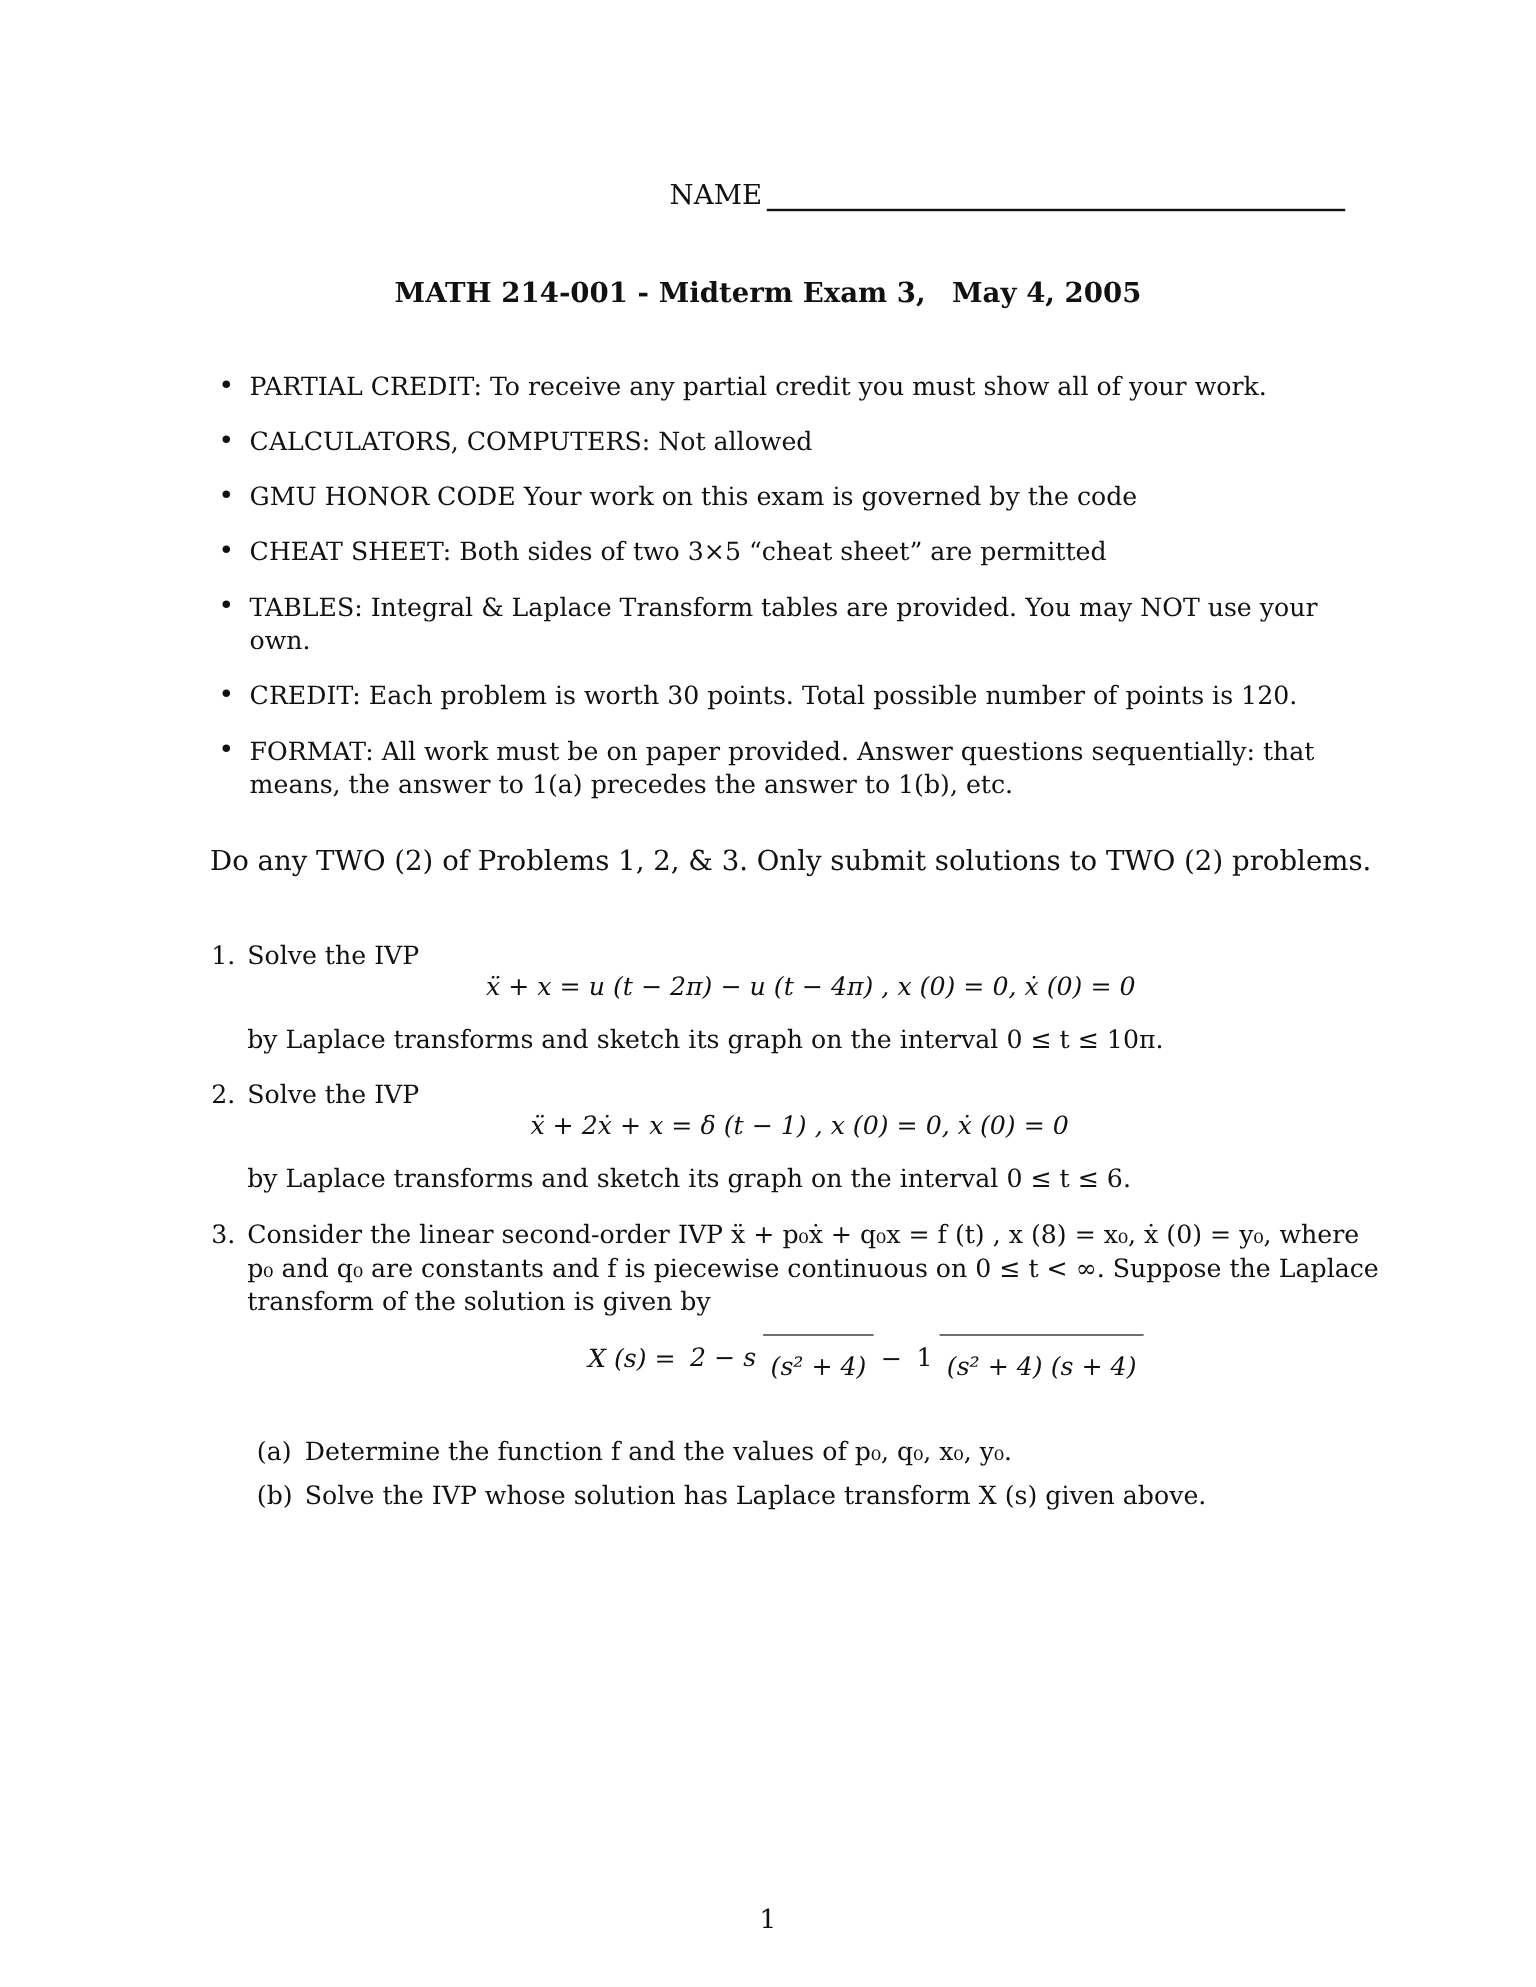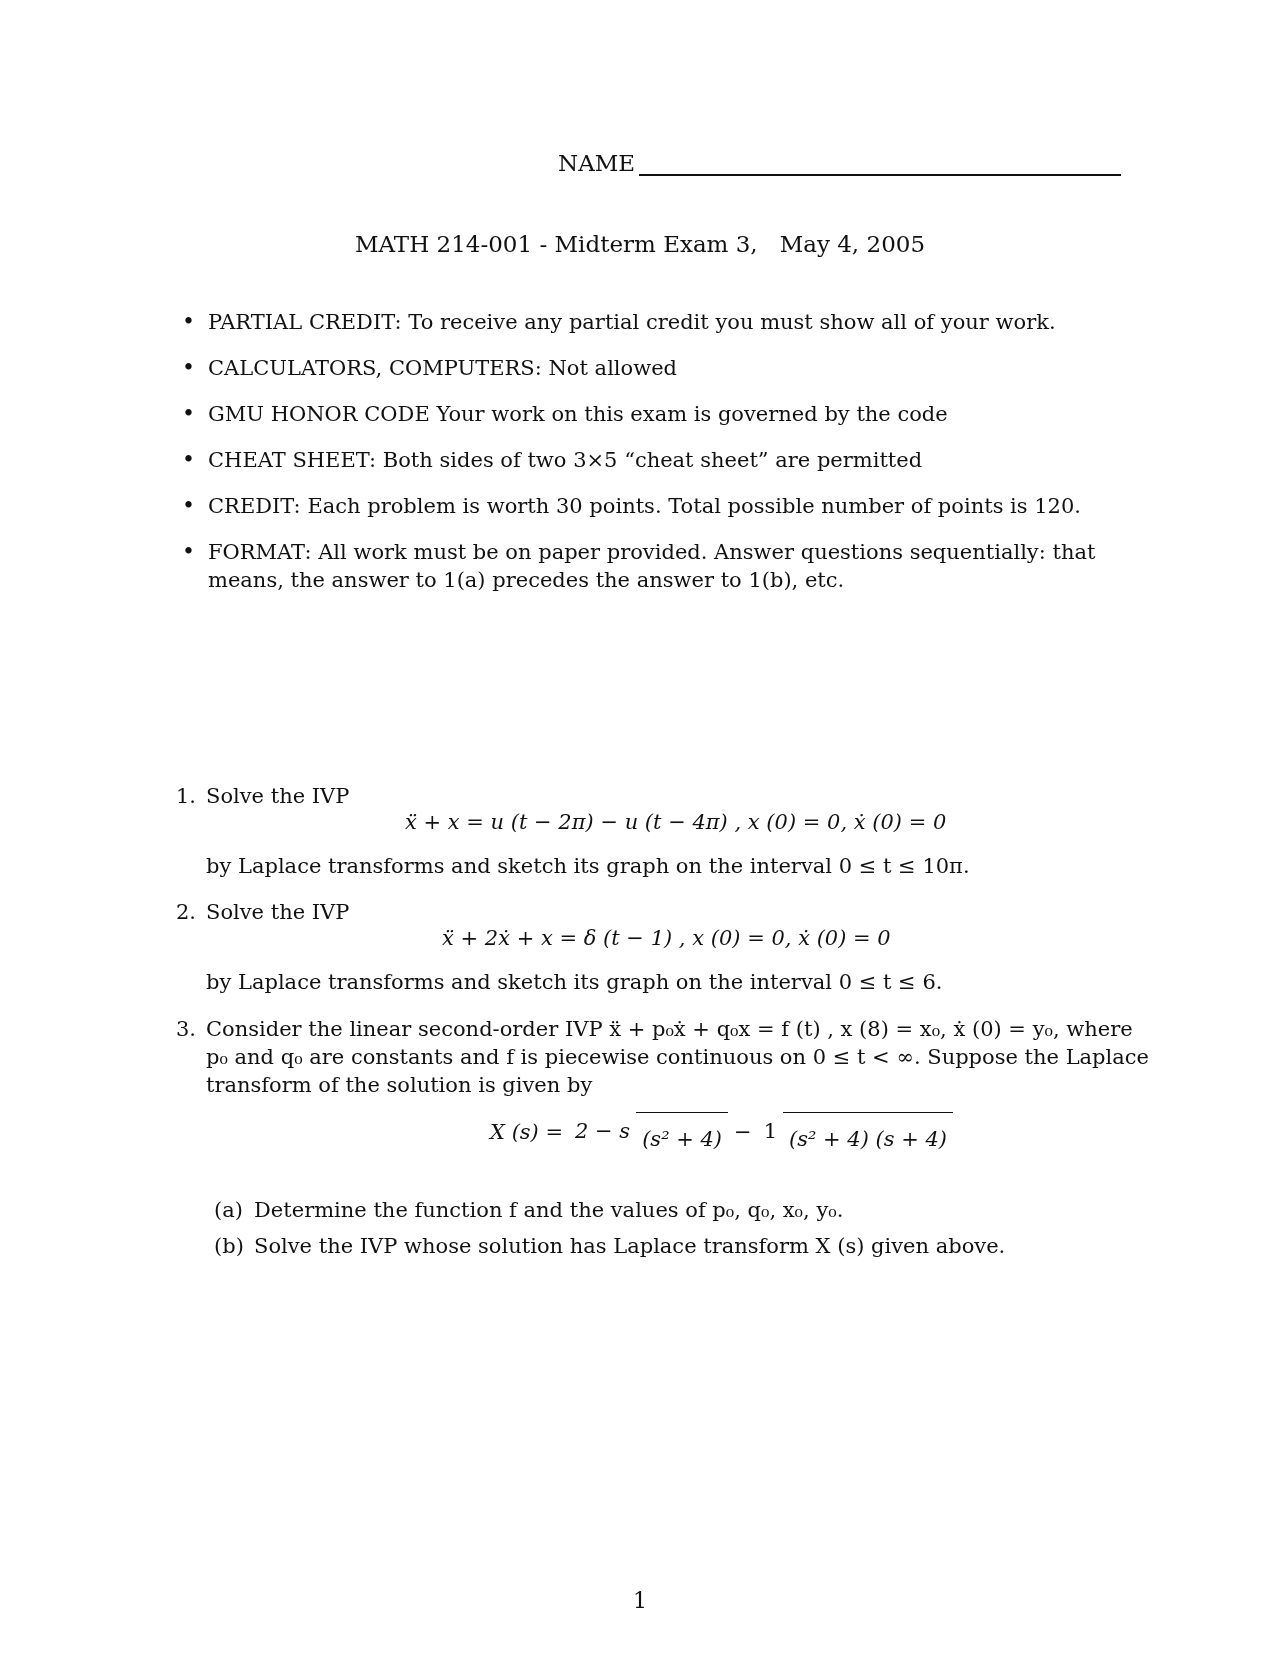--- a/index.html
+++ b/index.html
@@ -2,21 +2,21 @@
 <html><head>
 <meta charset="utf-8">
 <style>
   html, body { margin:0; padding:0; background:#ffffff; }
   body { width:1280px; height:1656px; position:relative; overflow:hidden;
          font-family:"DejaVu Serif","Liberation Serif",serif; color:#111; }
   .page { position:absolute; left:0; top:0; width:1280px; height:1656px; }
   .abs { position:absolute; white-space:nowrap; }
   .name-row { left:558px; top:150px; font-size:23px; display:flex; align-items:flex-end; }
   .name-line { display:inline-block; width:482px; border-bottom:2px solid #111; height:22px; margin-left:4px; }
-  .title { left:0; width:1280px; text-align:center; top:231px; font-size:23px; }
+  .title { left:0; width:1280px; text-align:center; top:231px; font-size:23px;font-weight:bold; }
   .title .gap { display:inline-block; width:22px; }
   .bullets { left:180px; top:308px; width:940px; }
   .bullet { position:relative; padding-left:28px; font-size:21px; line-height:28px; white-space:normal; }
   .bullet::before { content:"\2022"; position:absolute; left:2px; top:0; font-style:normal; font-size:22px; }
   .instr { left:175px; top:705px; font-size:23px; }
   .prob { font-size:21px; line-height:28px; }
   .num { position:absolute; left:176px; }
   .ptext { position:absolute; left:206px; }
   .eq { position:absolute; font-size:21px; font-style:italic; }
   .m { font-style:italic; }
@@ -37,24 +37,26 @@
 
   <div class="abs title">
     <span>MATH 214-001 - Midterm Exam 3,</span><span class="gap"></span><span>May 4, 2005</span>
   </div>
 
   <div class="abs bullets">
     <div class="bullet" style="margin-bottom:18px"><span>PARTIAL CREDIT:</span> <span>To receive any partial credit you must show all of your work.</span></div>
     <div class="bullet" style="margin-bottom:18px"><span>CALCULATORS, COMPUTERS:</span> <span>Not allowed</span></div>
     <div class="bullet" style="margin-bottom:18px"><span>GMU HONOR CODE</span> <span>Your work on this exam is governed by the code</span></div>
     <div class="bullet" style="margin-bottom:18px"><span>CHEAT SHEET:</span> <span>Both sides of two 3×5 “cheat sheet” are permitted</span></div>
+    <div class="bullet" style="margin-bottom:18px"><span>TABLES:</span> <span>Integral &amp; Laplace Transform tables are provided. You may NOT use your own.</span></div>
     <div class="bullet" style="margin-bottom:18px"><span>CREDIT:</span> <span>Each problem is worth 30 points. Total possible number of points is 120.</span></div>
     <div class="bullet"><span>FORMAT:</span> <span>All work must be on paper provided. Answer questions sequentially: that means, the answer to 1(a) precedes the answer to 1(b), etc.</span></div>
   </div>
 
+  <div class="abs instr">Do any TWO (2) of Problems 1, 2, &amp; 3. Only submit solutions to TWO (2) problems.</div>
 
   <div>
     <span class="abs prob num" style="top:782px">1.</span>
     <span class="abs prob ptext" style="top:782px">Solve the IVP</span>
     <span class="abs eq" style="left:405px;top:810px">ẍ + x = u (t − 2π) − u (t − 4π) ,  x (0) = 0,  ẋ (0) = 0</span>
     <span class="abs prob ptext" style="top:852px">by Laplace transforms and sketch its graph on the interval 0 ≤ t ≤ 10π.</span>
   </div>
 
   <div>
     <span class="abs prob num" style="top:898px">2.</span>

